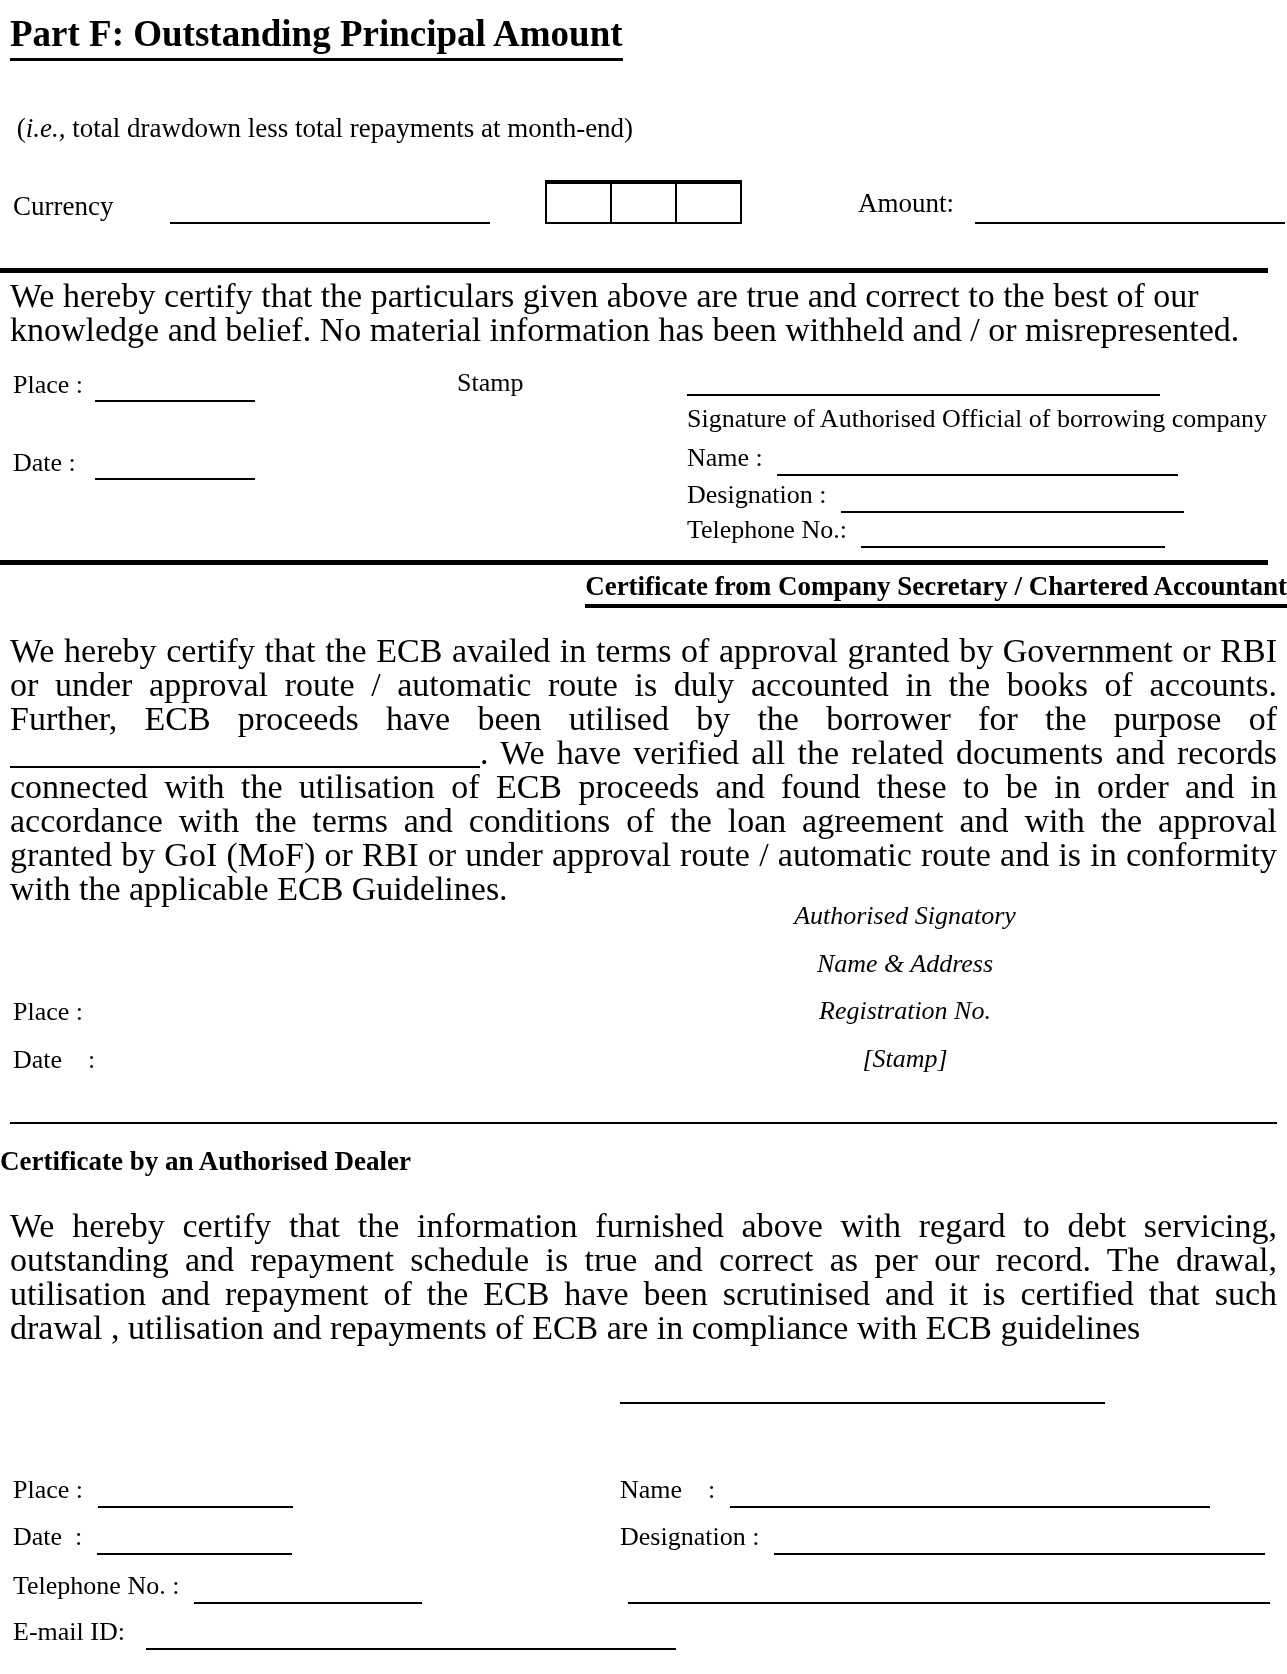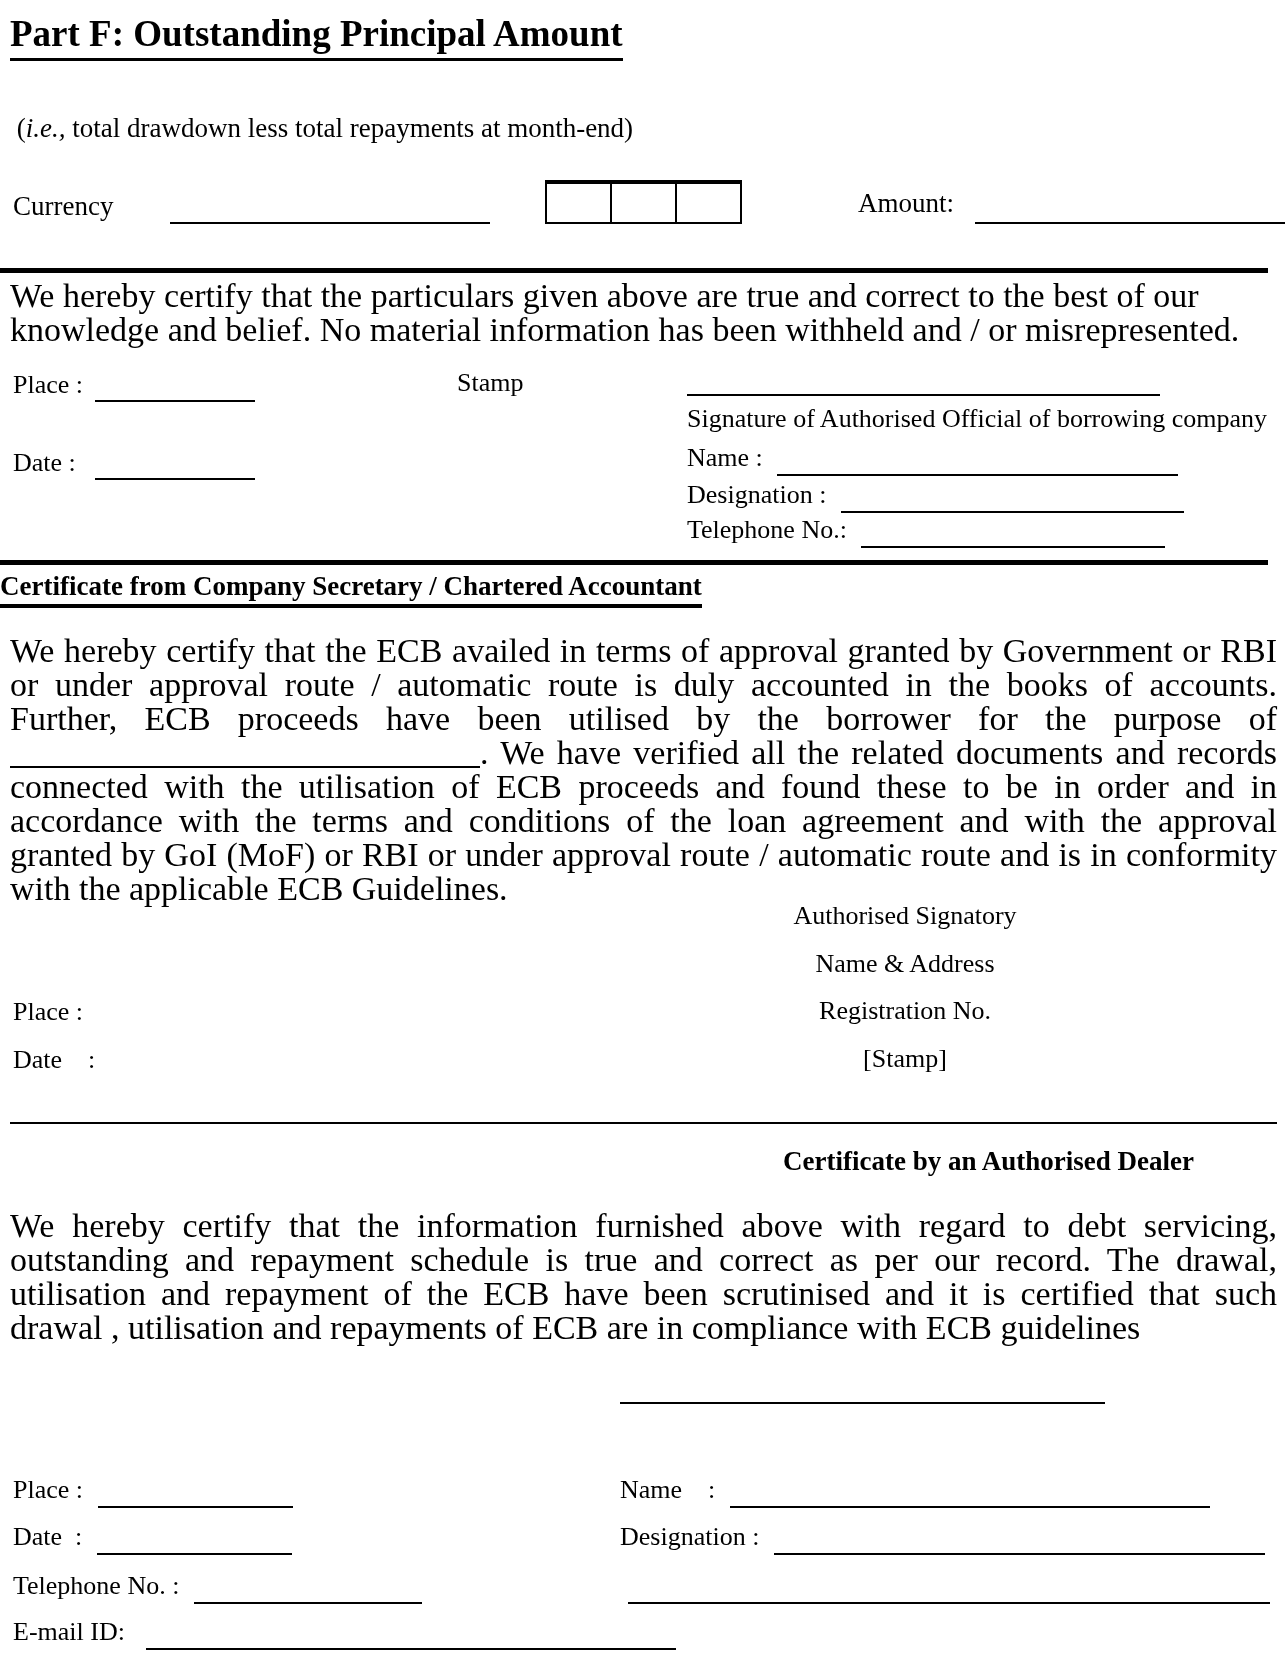--- a/index.html
+++ b/index.html
@@ -24,21 +24,21 @@
   .head-u{display:inline-block;border-bottom:4px solid #000;padding-bottom:2px;}
   .para{position:absolute;font-size:34px;line-height:34px;}
   .just{text-align:justify;}
   .row{position:absolute;display:flex;align-items:flex-start;font-size:26px;line-height:32px;}
   .blank{display:inline-block;border-bottom:2px solid #000;height:32px;margin-left:8px;}
   .blank-fill{flex:1 1 auto;}
   .inline-blank{display:inline-block;width:470px;height:20px;border-bottom:2px solid #000;vertical-align:-4px;}
   .ccy-box{position:absolute;display:flex;border:2px solid #000;border-top-width:4px;}
   .ccy-cell{width:63px;height:38px;border-left:2px solid #000;}
   .ccy-cell:first-child{border-left:none;}
-  .center-zone{position:absolute;left:523px;width:764px;text-align:center;font-size:26px;line-height:32px;}
+  .center-zone{position:absolute;left:523px;width:764px;text-align:center;font-size:26px;line-height:32px;font-style:italic;}
   .nowrap{white-space:nowrap;}
 </style>
 </head>
 <body>
 
 <div class="page">
 
   <div class="abs b fs29" style="left:10px;top:12px;">
     <span class="title-u">Part F: Outstanding Principal Amount</span>
   </div>
@@ -80,38 +80,38 @@
     <span class="lbl">Designation : </span>
     <span class="blank blank-fill" style="margin-right:103px;"></span>
   </div>
   <div class="row" style="left:687px;top:514px;width:600px;">
     <span class="lbl">Telephone No.: </span>
     <span class="blank blank-fill" style="margin-right:122px;"></span>
   </div>
 
   <div class="rule-thick" style="left:0;top:560px;width:1268px;"></div>
 
-  <div class="abs b fs27" style="left:0;top:571px;width:1287px;text-align:left;box-sizing:border-box;">
+  <div class="abs b fs27" style="left:0;top:571px;width:1287px;text-align:right;padding-left:110px;box-sizing:border-box;">
     <span class="head-u">Certificate from Company Secretary / Chartered Accountant</span>
   </div>
 
   <div class="para just" style="left:10px;top:634px;width:1267px;">
     <span>We hereby certify that the ECB availed in terms of approval granted by Government or RBI or under approval route / automatic route is duly accounted in the books of accounts.  Further, ECB proceeds have been utilised by the borrower for the purpose of </span><span class="inline-blank"></span><span>.  We have verified all the related documents and records connected with the utilisation of ECB proceeds and found these to be in order and in accordance with the terms and conditions of the loan agreement and with the approval granted by GoI (MoF) or RBI or under approval route / automatic route and is in conformity with the applicable ECB Guidelines.</span>
   </div>
 
   <div class="center-zone" style="top:900px;">Authorised Signatory</div>
   <div class="center-zone" style="top:948px;">Name &amp; Address</div>
   <div class="abs fs26" style="left:13px;top:995px;">Place :</div>
   <div class="center-zone" style="top:995px;">Registration No.</div>
   <div class="abs fs26 lbl" style="left:13px;top:1043px;">Date    :</div>
   <div class="center-zone" style="top:1043px;">[Stamp]</div>
 
   <div class="rule-thin" style="left:10px;top:1122px;width:1267px;"></div>
 
-  <div class="abs b fs27" style="left:0;top:1146px;width:1194px;text-align:right;">Certificate by an Authorised Dealer</div>
+  <div class="abs b fs27" style="left:0;top:1146px;width:1194px;text-align:left;">Certificate by an Authorised Dealer</div>
 
   <div class="para just" style="left:10px;top:1209px;width:1267px;">We hereby certify that the information furnished above with regard to debt servicing, outstanding and repayment schedule is true and correct as per our record. The drawal, utilisation and repayment of the ECB have been scrutinised and it is certified that such drawal , utilisation and repayments of ECB are in compliance with ECB guidelines</div>
 
   <div class="hline" style="left:620px;top:1402px;width:485px;"></div>
 
   <div class="row" style="left:13px;top:1474px;">
     <span class="lbl">Place : </span>
     <span class="blank" style="width:195px;"></span>
   </div>
   <div class="row" style="left:620px;top:1474px;width:667px;">

